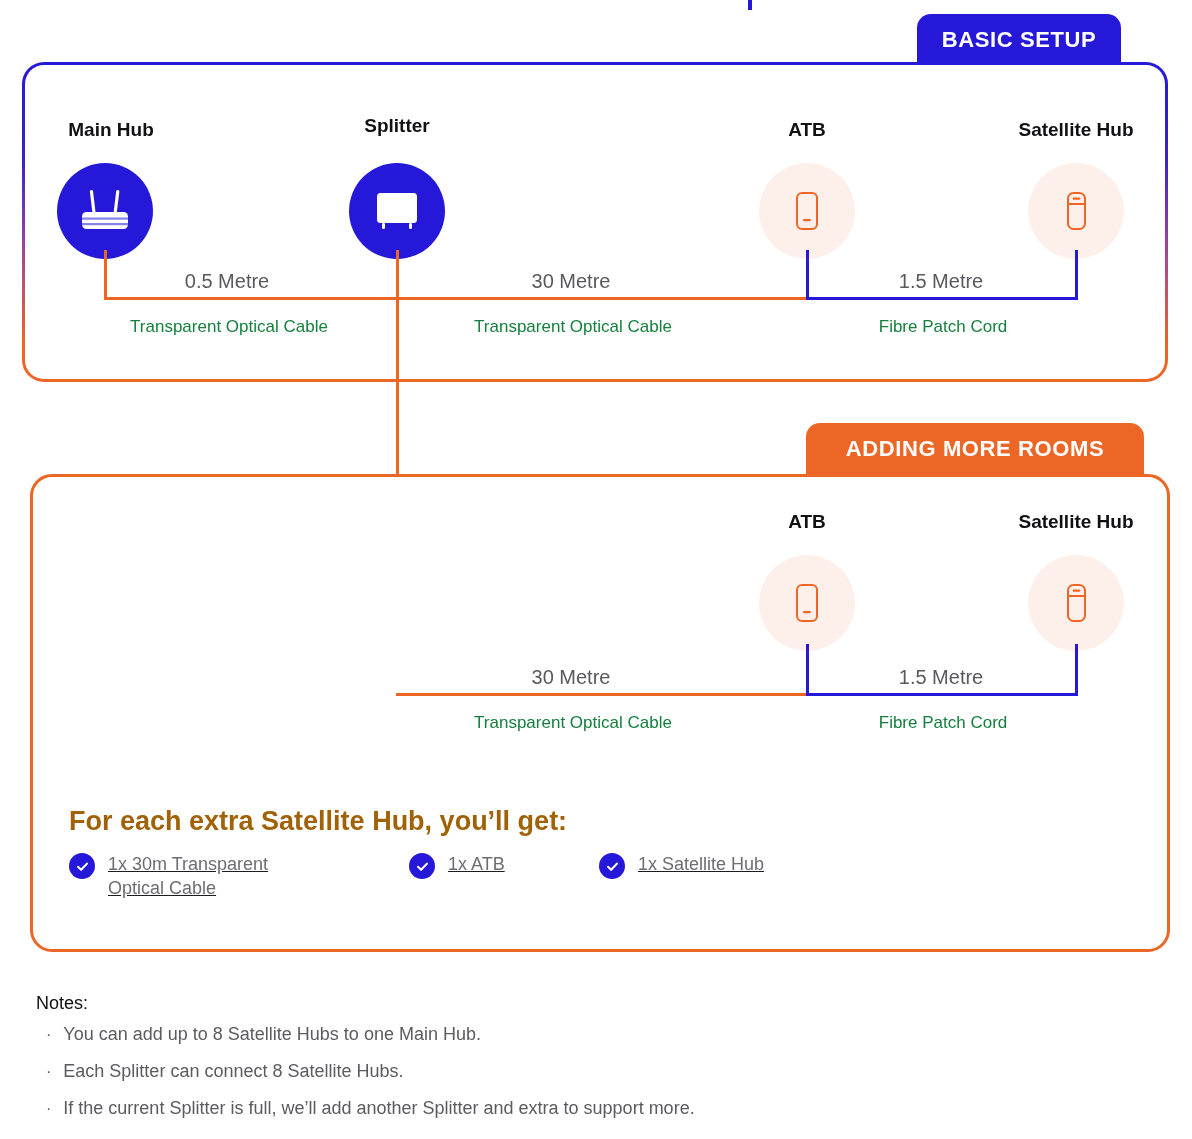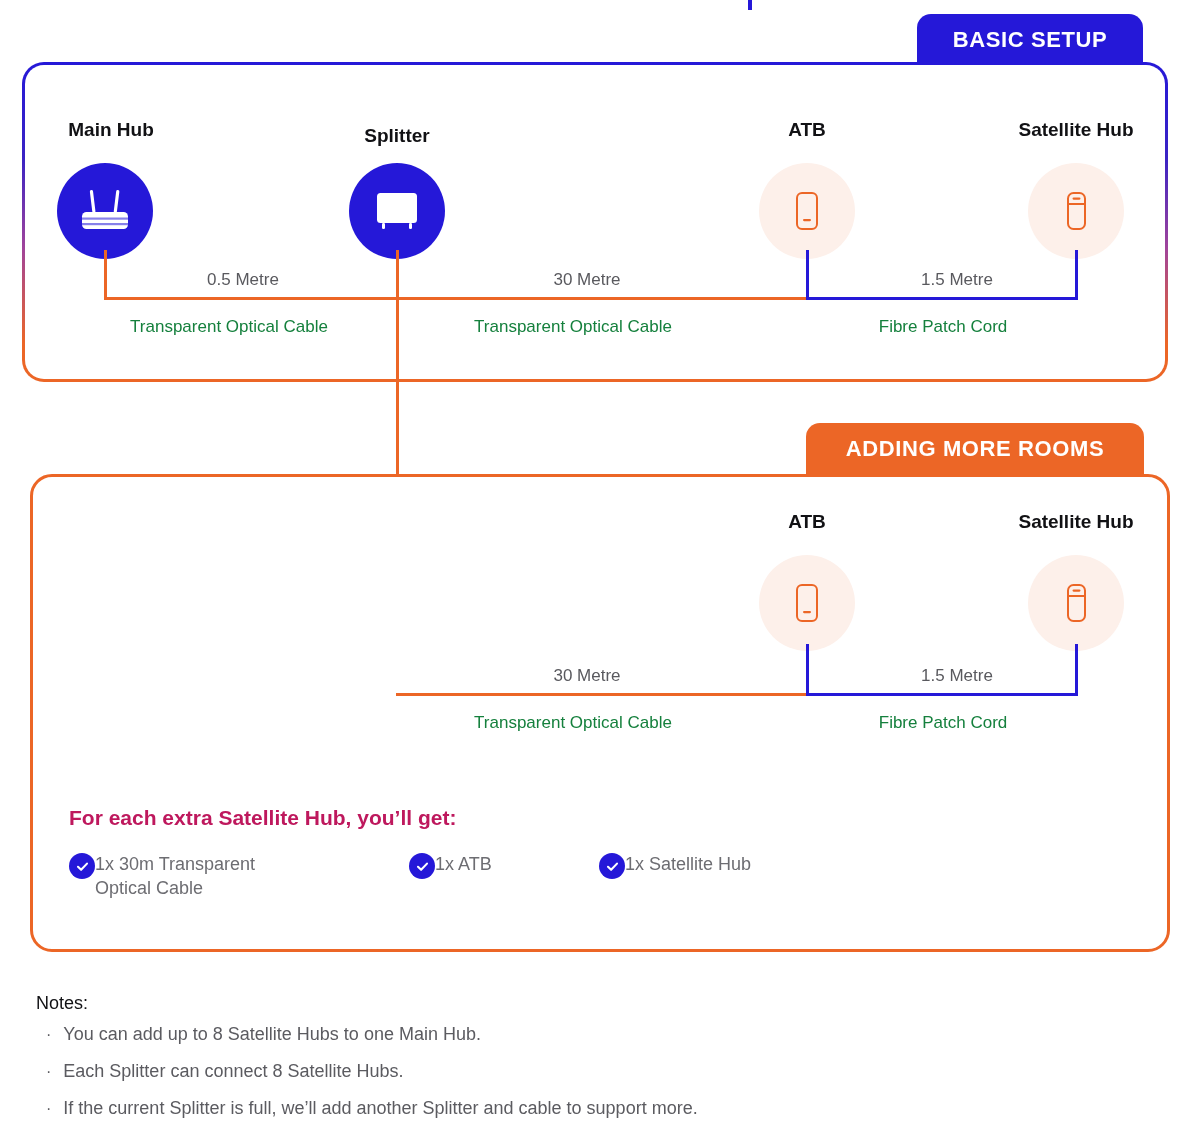--- a/index.html
+++ b/index.html
@@ -46,21 +46,21 @@
     box-sizing: border-box;
     color: #ffffff;
     font-size: 22px;
     font-weight: bold;
     letter-spacing: 0.6px;
     white-space: nowrap;
   }
   .ribbon-basic {
     left: 917px;
     top: 14px;
-    width: 226px;
+    width: 204px;
     background: #2518d8;
   }
   .ribbon-rooms {
     left: 806px;
     top: 423px;
     width: 338px;
     background: #ec6626;
   }
 
   
@@ -117,56 +117,56 @@
     position: absolute;
   }
   .vline { width: 3px; }
   .hline { height: 3px; }
   .c-orange { background: #ec6626; }
   .c-blue   { background: #2518d8; }
 
   
   .metric {
     position: absolute;
-    font-size: 17px;
+    font-size: 20px;
     color: #59595e;
     white-space: nowrap;
     transform: translateX(-50%);
-    margin-left: 16px;
   }
   .cable-name {
     position: absolute;
     font-size: 17px;
     color: #15803d;
     white-space: nowrap;
     transform: translateX(-50%);
   }
 
   
   .extras-title {
     position: absolute;
     left: 69px;
     top: 806px;
-    font-size: 21px;
+    font-size: 27px;
     font-weight: bold;
-    color: #be185d;
+    color: #a16207;
     white-space: nowrap;
   }
   .extras-row {
     position: absolute;
     left: 69px;
     top: 852px;
     width: 1075px;
     display: flex;
     align-items: flex-start;
   }
   .extra-item {
     display: flex;
     align-items: flex-start;
-    gap: 0;
+    gap: 13px;
+    text-decoration: underline;
   }
   .extra-item.w1 { width: 340px; }
   .extra-item.w2 { width: 190px; }
   .extra-item.w3 { width: 280px; }
   .extra-item.w4 { width: 265px; }
   .check {
     flex: 0 0 auto;
     width: 26px;
     height: 26px;
     border-radius: 50%;
@@ -220,21 +220,21 @@
 
 <div class="stage">
 
   <div class="top-stub"></div>
 
   <div class="ribbon ribbon-basic">BASIC SETUP</div>
 
   <div class="card card-basic"></div>
 
   <div class="node-label" style="left:111px; top:119px;">Main Hub</div>
-  <div class="node-label" style="left:397px; top:125px;">Splitter</div>
+  <div class="node-label" style="left:397px; top:115px;">Splitter</div>
   <div class="node-label" style="left:807px; top:119px;">ATB</div>
   <div class="node-label" style="left:1076px; top:119px;">Satellite Hub</div>
 
   <div class="node-circle blue" style="left:105px; top:163px;">
     <svg width="56" height="46" viewBox="0 0 56 46">
       <rect x="14" y="2" width="3.2" height="23" rx="1.6" fill="#ffffff" transform="rotate(-7 15.6 13)"></rect>
       <rect x="38" y="2" width="3.2" height="23" rx="1.6" fill="#ffffff" transform="rotate(7 39.6 13)"></rect>
       <rect x="5" y="24" width="46" height="17" rx="4.5" fill="#ffffff"></rect>
       <rect x="5" y="29.5" width="46" height="2.2" fill="#2518d8" opacity="0.55"></rect>
       <rect x="5" y="35" width="46" height="2.2" fill="#2518d8" opacity="0.55"></rect>
@@ -349,17 +349,17 @@
     <li>
       <span class="note-bullet">·</span>
       <span>You can add up to 8 Satellite Hubs to one Main Hub.</span>
     </li>
     <li>
       <span class="note-bullet">·</span>
       <span>Each Splitter can connect 8 Satellite Hubs.</span>
     </li>
     <li>
       <span class="note-bullet">·</span>
-      <span>If the current Splitter is full, we’ll add another Splitter and cable to support more.</span>
+      <span>If the current Splitter is full, we’ll add another Splitter and extra to support more.</span>
     </li>
   </ul>
 
 </div>
 
 </body></html>

